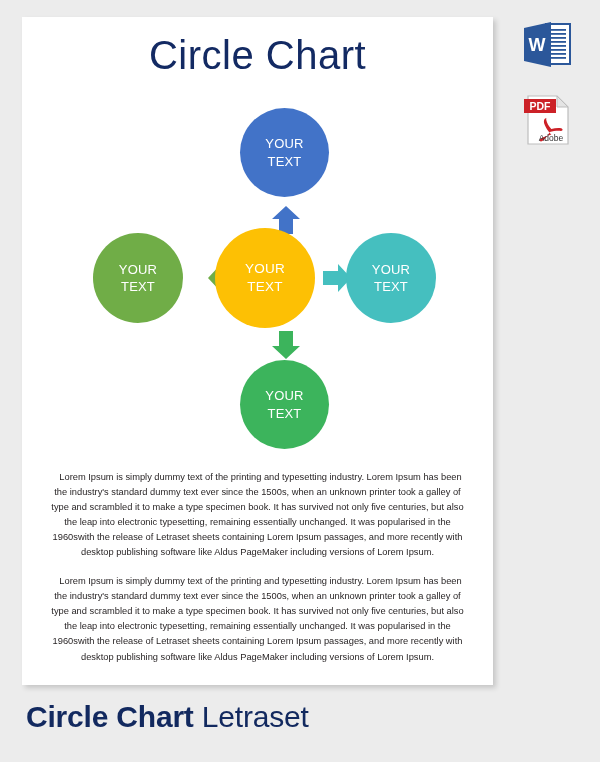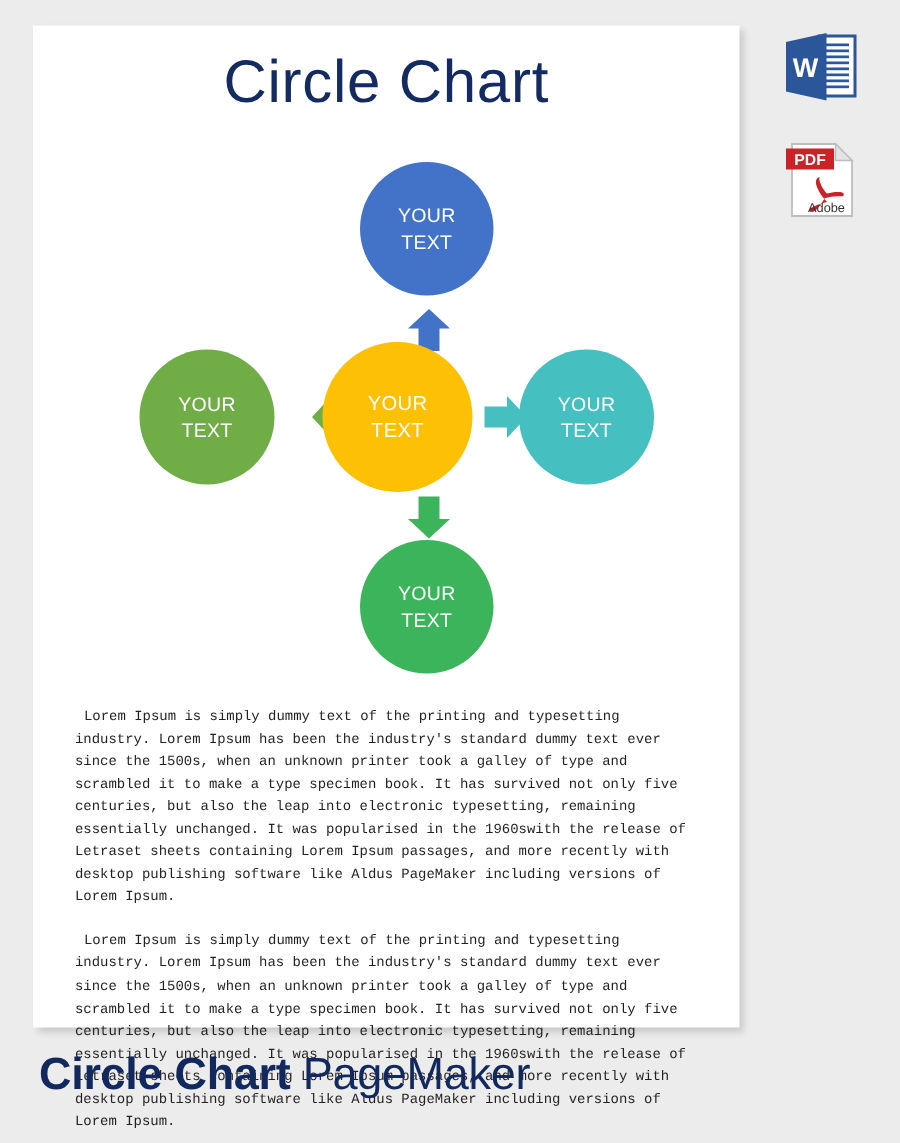--- a/index.html
+++ b/index.html
@@ -84,22 +84,22 @@
     left: 28px;
     top: 453px;
     width: 415px;
   }
   .para {
     margin: 0 0 14px 0;
     font-size: 9.3px;
     line-height: 1.62;
     color: #231f20;
     text-indent: 6px;
-    text-align: left;
-    font-family: Liberation Mono, monospace;
+    text-align: center;
+    font-family: Liberation Sans, sans-serif;
   }
 
   
   .file-icon {
     position: absolute;
     width: 52px;
     height: 56px;
   }
   #icon-word { left: 521px; top: 18px; }
   #icon-pdf  { left: 521px; top: 92px; text-decoration: underline; }
@@ -208,14 +208,14 @@
     <polygon points="7,4 36,4 47,15 47,52 7,52" fill="#ffffff" stroke="#bdbdbd" stroke-width="1.2"></polygon>
     <polygon points="36,4 47,15 36,15" fill="#e4e4e4" stroke="#bdbdbd" stroke-width="1"></polygon>
     <rect x="3" y="7" width="32" height="14" fill="#cc2127"></rect>
     <text x="19" y="18" font-family="'Liberation Sans', sans-serif" font-size="10.5" font-weight="bold" fill="#ffffff" text-anchor="middle">PDF</text>
     <path d="M26 26 c-3 0 -3.6 3 -2.6 6 c1 3 4 8 7 10.5 c-4 1.3 -8.6 2.6 -10.8 4.2 c-1.8 1.3 -0.7 3.2 1.2 2.6 c2.6 -0.8 5.6 -5.4 8 -9.2 c3.4 -1 7.4 -1.6 11 -1.2 c2.2 0.2 2.4 -2.2 0.3 -2.7 c-2.6 -0.6 -6.6 -0.1 -9.8 0.8 c-2.6 -2.6 -4.6 -6.6 -5 -9 c-0.3 -1.6 0 -2 0.7 -2" fill="#cc2127"></path>
     <text x="30" y="49" font-family="'Liberation Sans', sans-serif" font-size="8.5" fill="#333333" text-anchor="middle">Adobe</text>
   </svg>
 </div>
 
 <div id="bottom-caption">
-  <span class="strong">Circle Chart</span><span class="light"> PageMaker</span>
+  <span class="strong">Circle Chart</span><span class="light"> Letraset</span>
 </div>
 
 </body></html>

